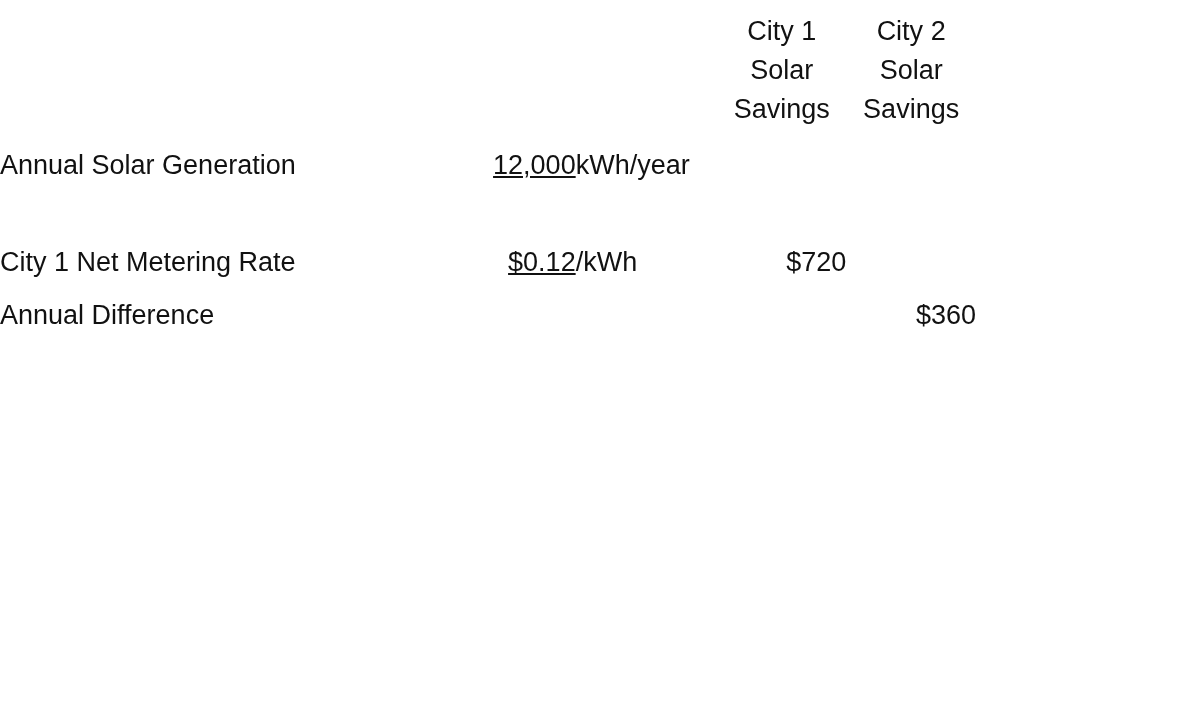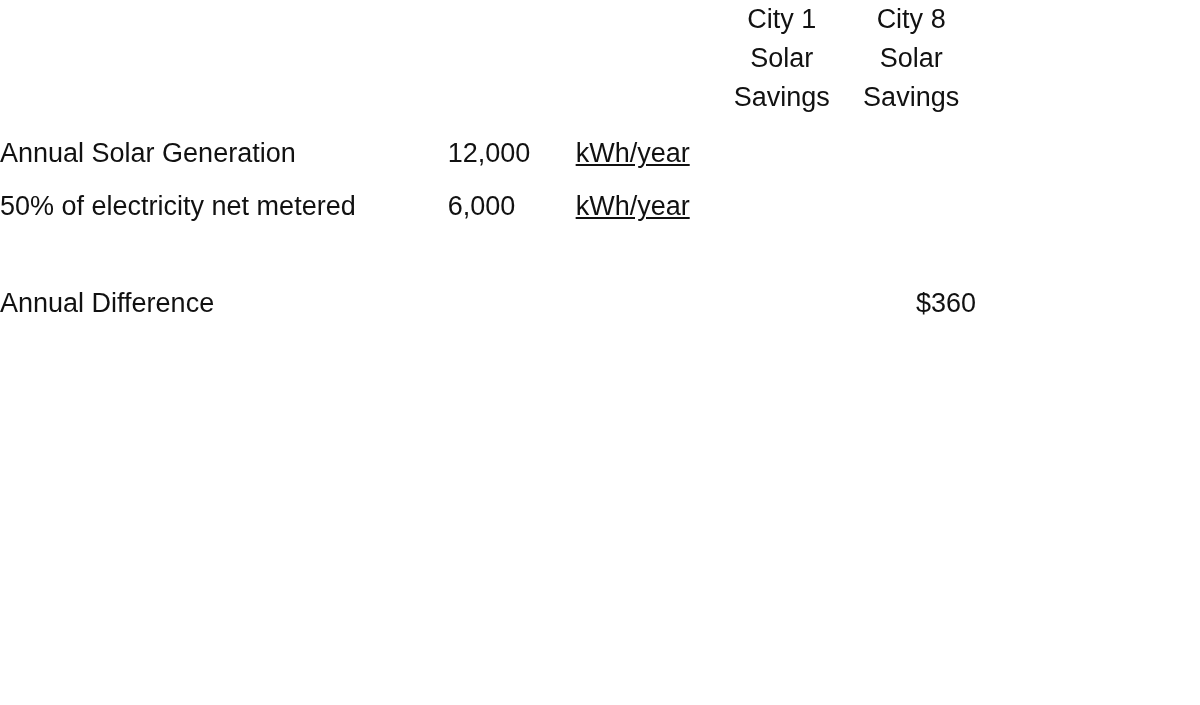--- a/index.html
+++ b/index.html
@@ -16,35 +16,35 @@
   }
   .sheet {
     position: relative;
     width: 1200px;
     height: 705px;
     box-sizing: border-box;
   }
   table.calc {
     position: absolute;
     left: 0;
-    top: 0;
+    top: 12px;
     width: 976px;
     border-collapse: collapse;
     font-size: 27px;
     line-height: 1.26;
   }
   table.calc td, table.calc th {
     padding: 0;
     vertical-align: bottom;
     font-weight: normal;
   }
   
   .col-label  { width: 600px; padding-left: 24px; text-align: left; }
-  .col-value  { width: 150px; text-align: left; padding-right: 10px; }
-  .col-unit   { width: 155px; text-align: left; padding-left: 12px; text-decoration: underline; }
+  .col-value  { width: 150px; text-align: right; padding-right: 10px; text-decoration: underline; }
+  .col-unit   { width: 155px; text-align: left; padding-left: 12px; }
   .col-city1  { width: 145px; text-align: right; padding-right: 8px; }
   .col-city2  { width: 146px; text-align: right; padding-right: 22px; }
 
   
   .hdr-cell {
     text-align: center;
     font-size: 27px;
     line-height: 1.45;
     padding-bottom: 6px;
   }
@@ -71,54 +71,54 @@
       <tr>
         <th class="col-label"></th>
         <th class="col-value"></th>
         <th class="col-unit"></th>
         <th class="col-city1 hdr-cell">
           <span>City 1</span>
           <span>Solar</span>
           <span>Savings</span>
         </th>
         <th class="col-city2 hdr-cell">
-          <span>City 8</span>
+          <span>City 2</span>
           <span>Solar</span>
           <span>Savings</span>
         </th>
       </tr>
     </thead>
     <tbody>
 
       <tr class="row-data pad-top-first">
         <td class="col-label">Annual Solar Generation</td>
         <td class="col-value">12,000</td>
         <td class="col-unit">kWh/year</td>
         <td class="col-city1"></td>
         <td class="col-city2"></td>
       </tr>
 
 
-      <tr class="row-data">
-        <td class="col-label">50% of electricity net metered</td>
-        <td class="col-value">6,000</td>
-        <td class="col-unit">kWh/year</td>
-        <td class="col-city1"></td>
-        <td class="col-city2"></td>
-      </tr>
 
       <tr class="row-spacer">
         <td></td>
         <td></td>
         <td></td>
         <td></td>
         <td></td>
       </tr>
 
 
+      <tr class="row-data">
+        <td class="col-label">City 1 Net Metering Rate</td>
+        <td class="col-value">$0.12</td>
+        <td class="col-unit">/kWh</td>
+        <td class="col-city1">$720</td>
+        <td class="col-city2"></td>
+      </tr>
 
 
 
       <tr class="row-diff">
         <td class="col-label">Annual Difference</td>
         <td class="col-value"></td>
         <td class="col-unit"></td>
         <td class="col-city1"></td>
         <td class="col-city2">$360</td>
       </tr>

